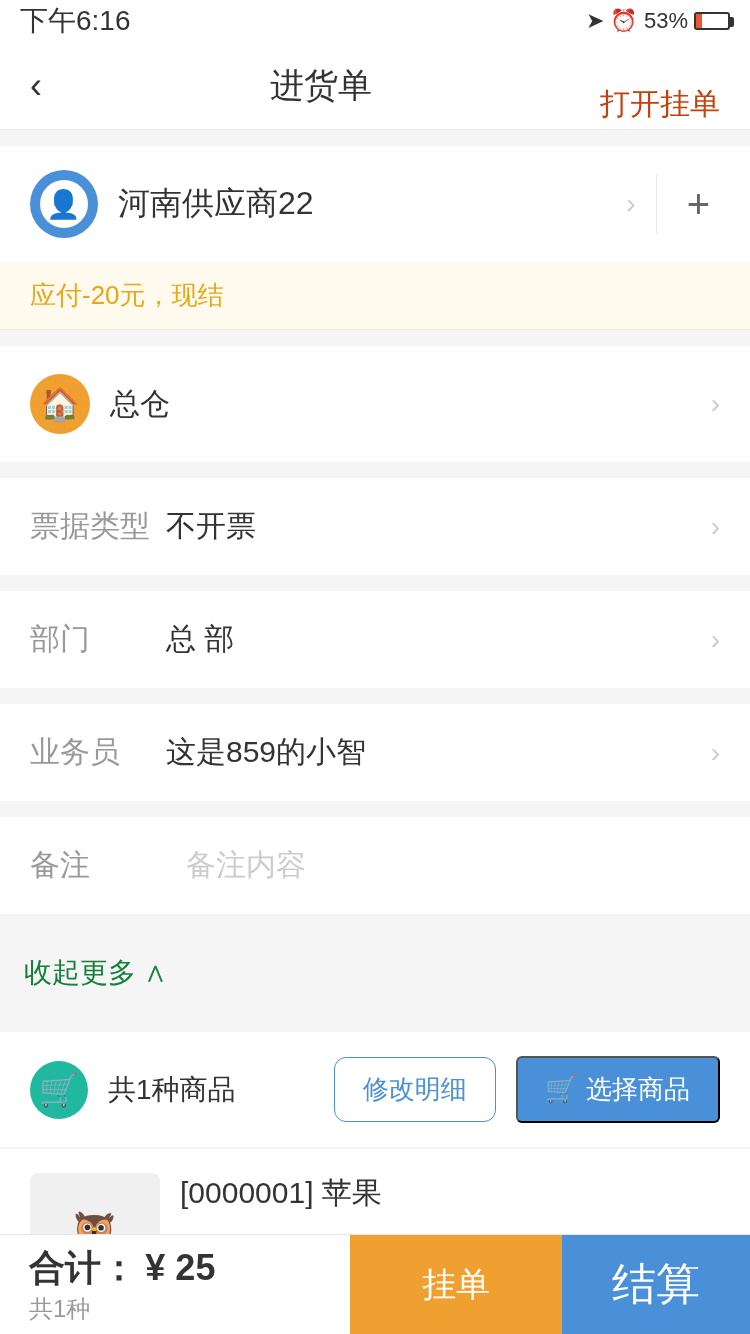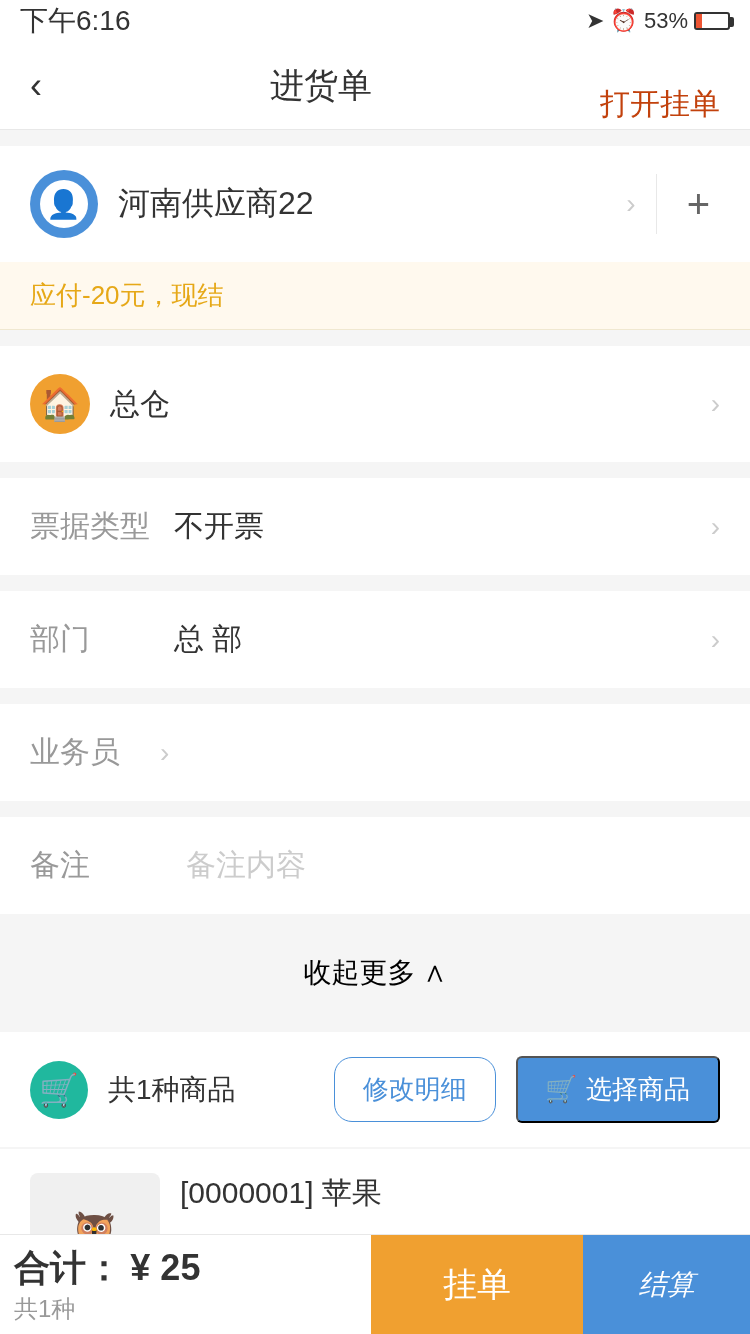--- a/index.html
+++ b/index.html
@@ -141,41 +141,40 @@
     
     .row-label {
       font-size: 30px;
       color: #999;
       min-width: 120px;
     }
     .row-value {
       font-size: 30px;
       color: #333;
       flex: 1;
-      margin-left: 24px;
+      margin-left: 16px;
     }
     .row-placeholder {
       font-size: 30px;
       color: #ccc;
       flex: 1;
       margin-left: 36px;
     }
     .chevron {
       font-size: 28px;
       color: #ccc;
       margin-left: 10px;
     }
 
     
     .collapse-bar {
       background: #f5f5f5;
-      text-align: center;
       padding: 24px;
       font-size: 28px;
-      color: #000000;
+      color: #15803d;
       margin-top: 16px;
     }
 
     
     .products-header {
       background: #fff;
       display: flex;
       align-items: center;
       padding: 24px 30px;
       margin-top: 16px;
@@ -195,21 +194,21 @@
       font-size: 28px;
       color: #333;
       flex: 1;
     }
     .btn-modify {
       border: 1px solid #4a90d9;
       background: #fff;
       color: #4a90d9;
       font-size: 26px;
       padding: 14px 28px;
-      border-radius: 18px;
+      border-radius: 12px;
       cursor: pointer;
     }
     .btn-select {
       background: #4a90d9;
       color: #fff;
       font-size: 26px;
       padding: 14px 28px;
       border-radius: 6px;
       cursor: pointer;
       display: flex;
@@ -267,21 +266,21 @@
       bottom: 0;
       width: 750px;
       height: 100px;
       display: flex;
       align-items: center;
       background: #fff;
       border-top: 1px solid #e8e8e8;
     }
     .bottom-total {
       flex: 1;
-      padding: 0 14px;
+      padding: 0 29px;
     }
     .bottom-total-main {
       font-size: 30px;
       color: #333;
     }
     .bottom-total-main span {
       font-size: 36px;
       font-weight: bold;
     }
     .bottom-total-sub {
@@ -293,30 +292,29 @@
       height: 100px;
       background: #f0a030;
       color: #fff;
       font-size: 34px;
       display: flex;
       align-items: center;
       justify-content: center;
       cursor: pointer;
     }
     .btn-checkout {
-      width: 167px;
+      width: 188px;
       height: 100px;
       background: #4a90d9;
       color: #fff;
-      font-size: 28px;
-      display: flex;
-      align-items: center;
-      justify-content: center;
-      cursor: pointer;
-      font-style: italic;
+      font-size: 44px;
+      display: flex;
+      align-items: center;
+      justify-content: center;
+      cursor: pointer;
     }
   </style>
 </head>
 <body>
 
 <div class="status-bar">
   <div class="status-center">下午6:16</div>
   <div class="status-right">
     <span>➤</span>
     <span>⏰</span>
@@ -371,20 +369,21 @@
   <div class="section-row">
     <span class="row-label">部门</span>
     <span class="row-value">总 部</span>
     <span class="chevron">›</span>
   </div>
 </div>
 
 <div class="section">
   <div class="section-row">
     <span class="row-label">业务员</span>
+    <span class="row-value">这是859的小智</span>
     <span class="chevron">›</span>
   </div>
 </div>
 
 <div class="section">
   <div class="section-row">
     <span class="row-label">备注</span>
     <span class="row-placeholder">备注内容</span>
   </div>
 </div>

